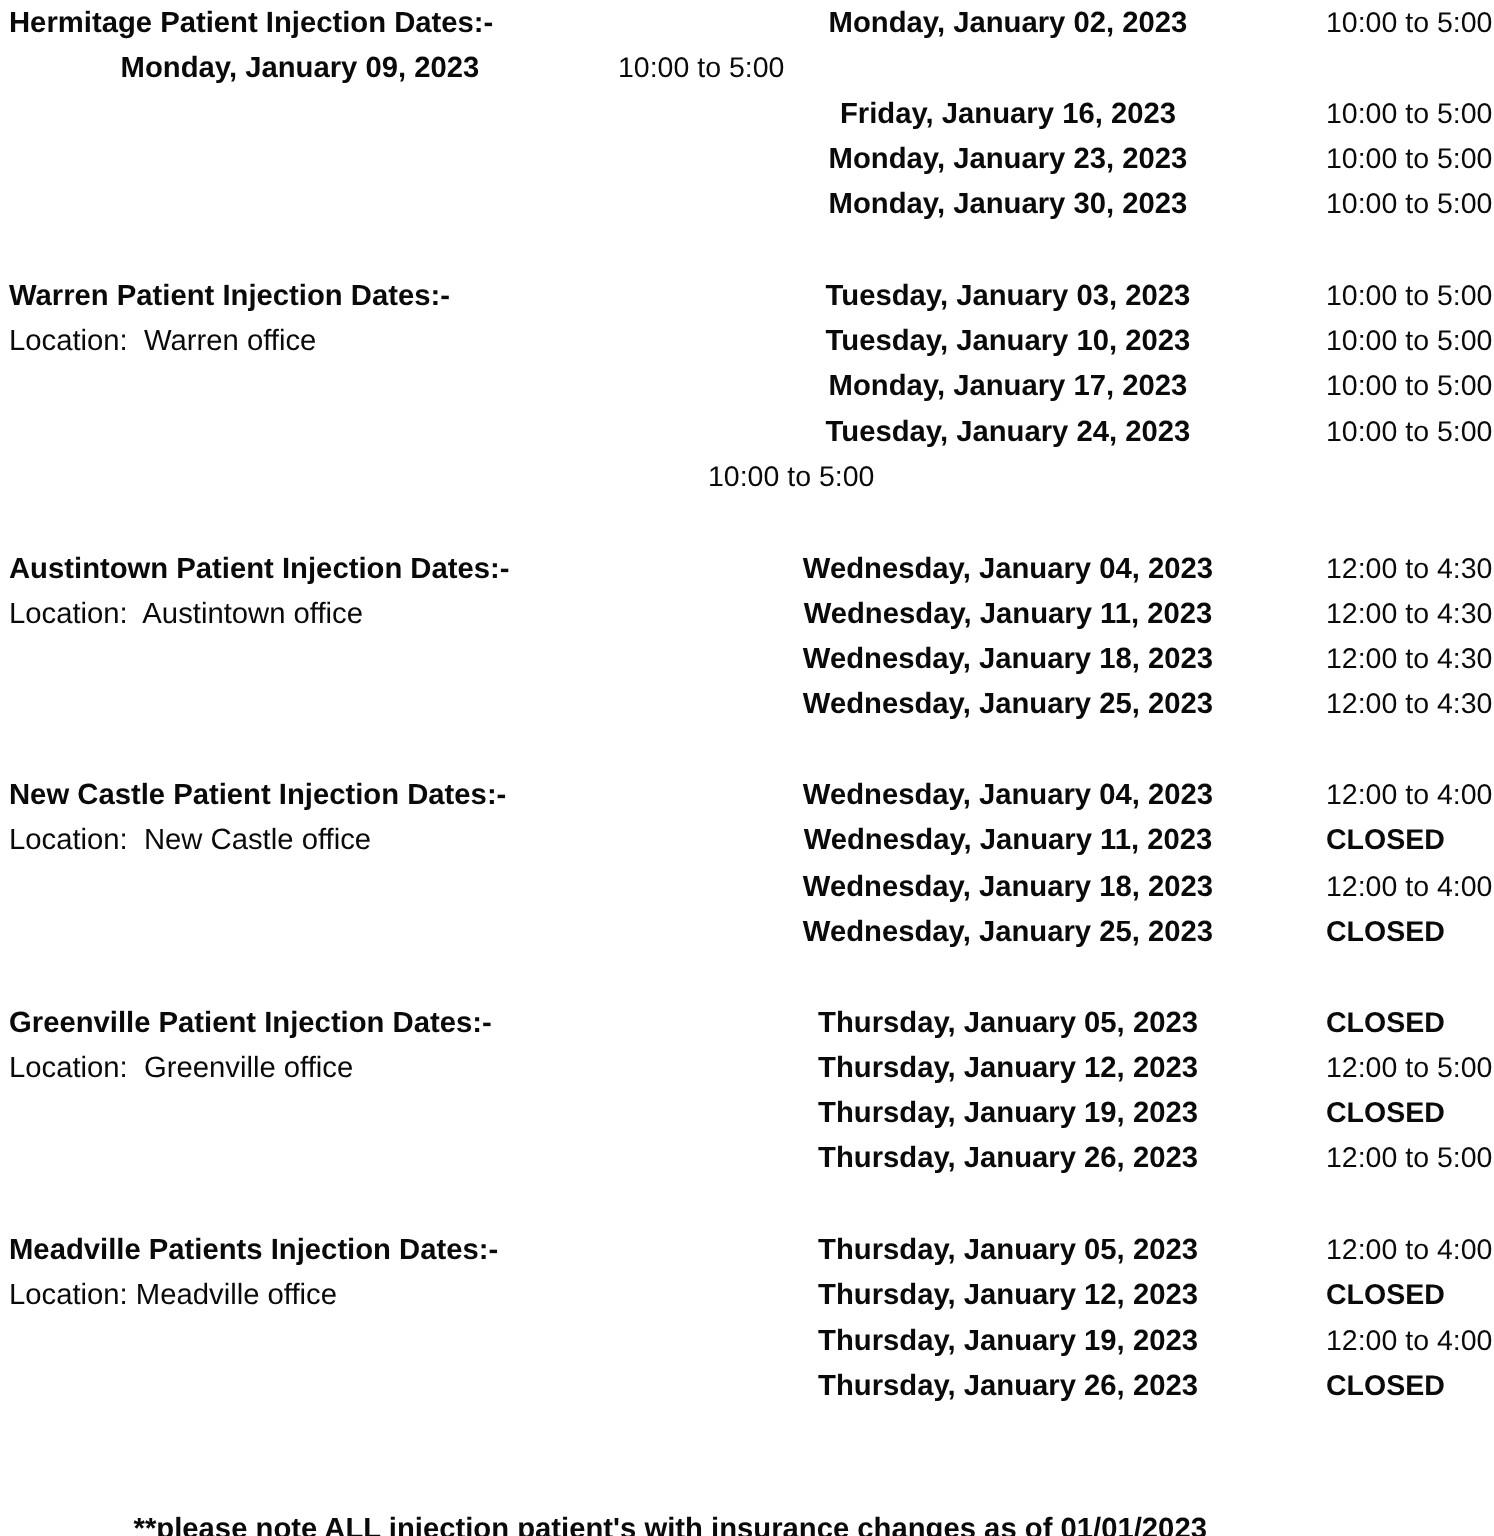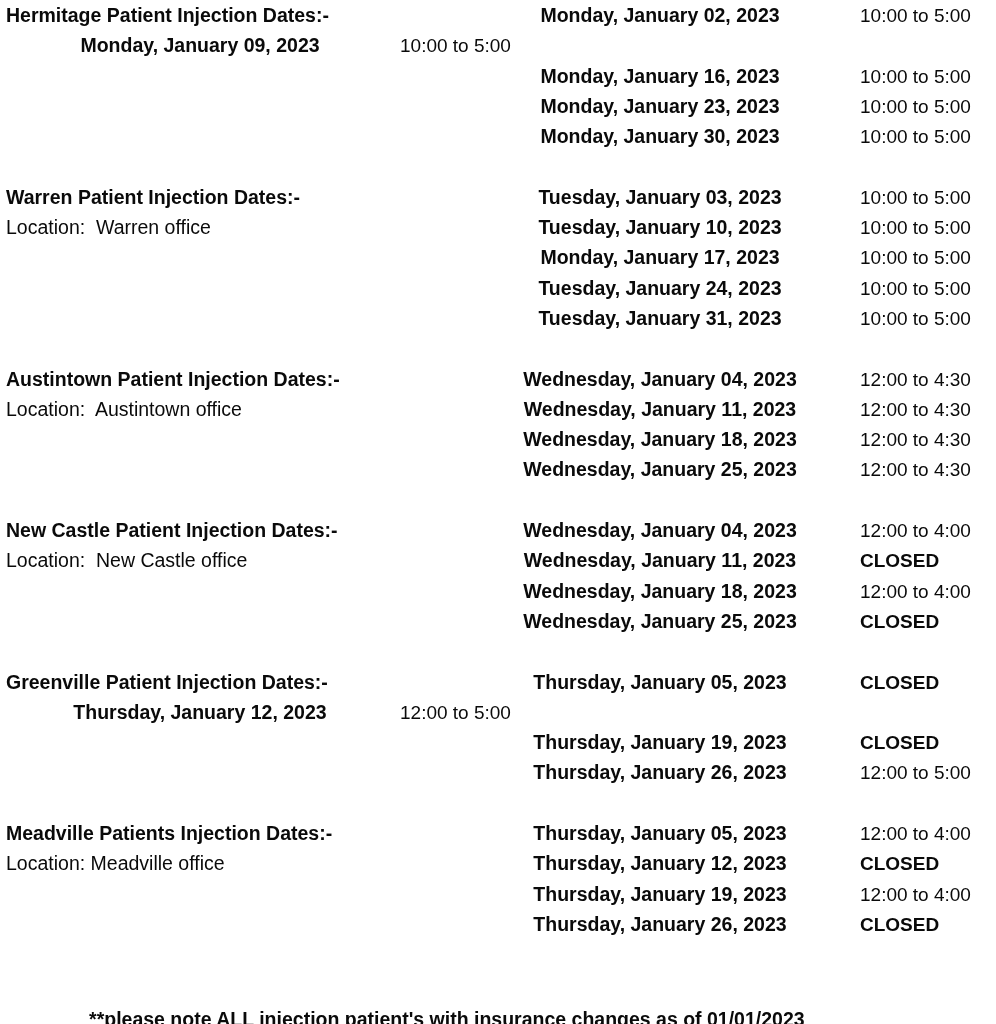--- a/index.html
+++ b/index.html
@@ -35,20 +35,21 @@
     width: 100%;
   }
 
   
   .row {
     display: flex;
     align-items: baseline;
     height: 30.3px;
     line-height: 30.3px;
     white-space: pre;
+    gap: 12px;
   }
 
   .col-label {
     flex: 0 0 460px;
     width: 460px;
     padding-left: 6px;
     box-sizing: border-box;
     font-size: 19.5px;
     white-space: pre;
   }
@@ -102,50 +103,50 @@
 </style>
 </head>
 <body>
 
 <div class="page">
 
   <div class="schedule">
       <div class="section">
         <div class="row"><div class="col-label section-title">Hermitage Patient Injection Dates:-</div><div class="col-date">Monday, January 02, 2023</div><div class="col-time">10:00 to 5:00</div></div>
         <div class="row"><div class="col-date">Monday, January 09, 2023</div><div class="col-time">10:00 to 5:00</div></div>
-        <div class="row"><div class="col-label">&nbsp;</div><div class="col-date">Monday, January 16, 2023</div><div class="col-time">10:00 to 5:00</div></div>
+        <div class="row"><div class="col-label">&nbsp;</div><div class="col-date">Friday, January 16, 2023</div><div class="col-time">10:00 to 5:00</div></div>
         <div class="row"><div class="col-label">&nbsp;</div><div class="col-date">Monday, January 23, 2023</div><div class="col-time">10:00 to 5:00</div></div>
         <div class="row"><div class="col-label">&nbsp;</div><div class="col-date">Monday, January 30, 2023</div><div class="col-time">10:00 to 5:00</div></div>
       </div>
       <div class="section-gap"></div>
       <div class="section">
         <div class="row"><div class="col-label section-title">Warren Patient Injection Dates:-</div><div class="col-date">Tuesday, January 03, 2023</div><div class="col-time">10:00 to 5:00</div></div>
         <div class="row"><div class="col-label location-line">Location:  Warren office</div><div class="col-date">Tuesday, January 10, 2023</div><div class="col-time">10:00 to 5:00</div></div>
         <div class="row"><div class="col-label">&nbsp;</div><div class="col-date">Monday, January 17, 2023</div><div class="col-time">10:00 to 5:00</div></div>
         <div class="row"><div class="col-label">&nbsp;</div><div class="col-date">Tuesday, January 24, 2023</div><div class="col-time">10:00 to 5:00</div></div>
-        <div class="row"><div class="col-label">&nbsp;</div><div class="col-date">Tuesday, January 31, 2023</div><div class="col-time">10:00 to 5:00</div></div>
+        <div class="row"><div class="col-label">&nbsp;</div><div class="col-time">10:00 to 5:00</div></div>
       </div>
       <div class="section-gap"></div>
       <div class="section">
         <div class="row"><div class="col-label section-title">Austintown Patient Injection Dates:-</div><div class="col-date">Wednesday, January 04, 2023</div><div class="col-time">12:00 to 4:30</div></div>
         <div class="row"><div class="col-label location-line">Location:  Austintown office</div><div class="col-date">Wednesday, January 11, 2023</div><div class="col-time">12:00 to 4:30</div></div>
         <div class="row"><div class="col-label">&nbsp;</div><div class="col-date">Wednesday, January 18, 2023</div><div class="col-time">12:00 to 4:30</div></div>
         <div class="row"><div class="col-label">&nbsp;</div><div class="col-date">Wednesday, January 25, 2023</div><div class="col-time">12:00 to 4:30</div></div>
       </div>
       <div class="section-gap"></div>
       <div class="section">
         <div class="row"><div class="col-label section-title">New Castle Patient Injection Dates:-</div><div class="col-date">Wednesday, January 04, 2023</div><div class="col-time">12:00 to 4:00</div></div>
         <div class="row"><div class="col-label location-line">Location:  New Castle office</div><div class="col-date bold">Wednesday, January 11, 2023</div><div class="col-time bold">CLOSED</div></div>
         <div class="row"><div class="col-label">&nbsp;</div><div class="col-date">Wednesday, January 18, 2023</div><div class="col-time">12:00 to 4:00</div></div>
         <div class="row"><div class="col-label">&nbsp;</div><div class="col-date bold">Wednesday, January 25, 2023</div><div class="col-time bold">CLOSED</div></div>
       </div>
       <div class="section-gap"></div>
       <div class="section">
         <div class="row"><div class="col-label section-title">Greenville Patient Injection Dates:-</div><div class="col-date bold">Thursday, January 05, 2023</div><div class="col-time bold">CLOSED</div></div>
-        <div class="row"><div class="col-date">Thursday, January 12, 2023</div><div class="col-time">12:00 to 5:00</div></div>
+        <div class="row"><div class="col-label location-line">Location:  Greenville office</div><div class="col-date">Thursday, January 12, 2023</div><div class="col-time">12:00 to 5:00</div></div>
         <div class="row"><div class="col-label">&nbsp;</div><div class="col-date bold">Thursday, January 19, 2023</div><div class="col-time bold">CLOSED</div></div>
         <div class="row"><div class="col-label">&nbsp;</div><div class="col-date">Thursday, January 26, 2023</div><div class="col-time">12:00 to 5:00</div></div>
       </div>
       <div class="section-gap"></div>
       <div class="section">
         <div class="row"><div class="col-label section-title">Meadville Patients Injection Dates:-</div><div class="col-date">Thursday, January 05, 2023</div><div class="col-time">12:00 to 4:00</div></div>
         <div class="row"><div class="col-label location-line">Location: Meadville office</div><div class="col-date bold">Thursday, January 12, 2023</div><div class="col-time bold">CLOSED</div></div>
         <div class="row"><div class="col-label">&nbsp;</div><div class="col-date">Thursday, January 19, 2023</div><div class="col-time">12:00 to 4:00</div></div>
         <div class="row"><div class="col-label">&nbsp;</div><div class="col-date bold">Thursday, January 26, 2023</div><div class="col-time bold">CLOSED</div></div>
       </div>

